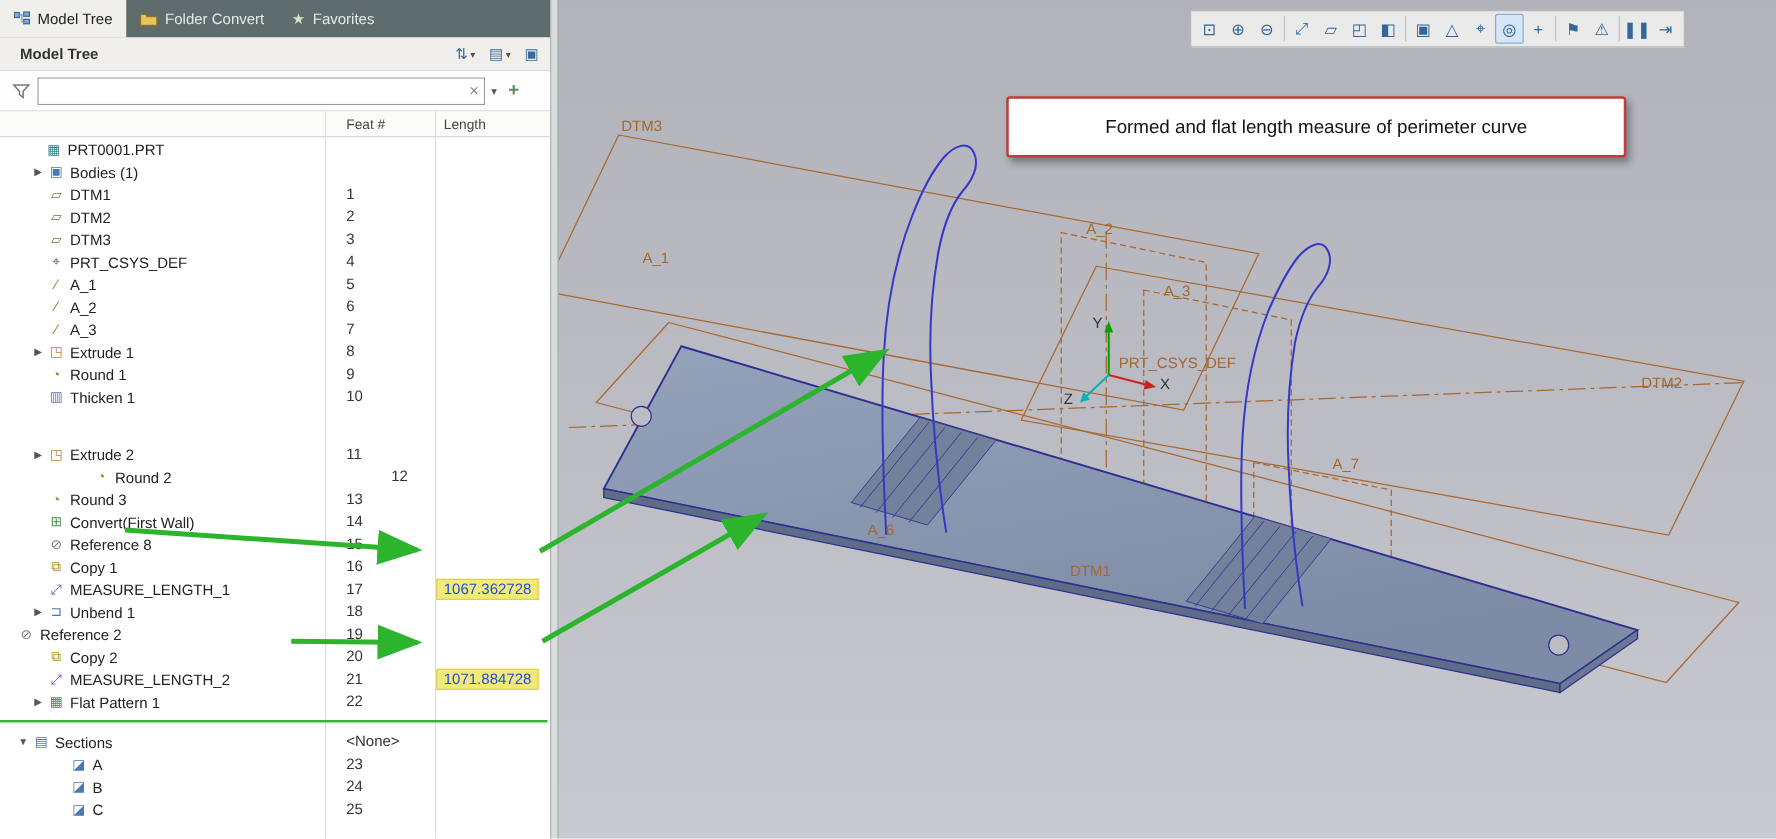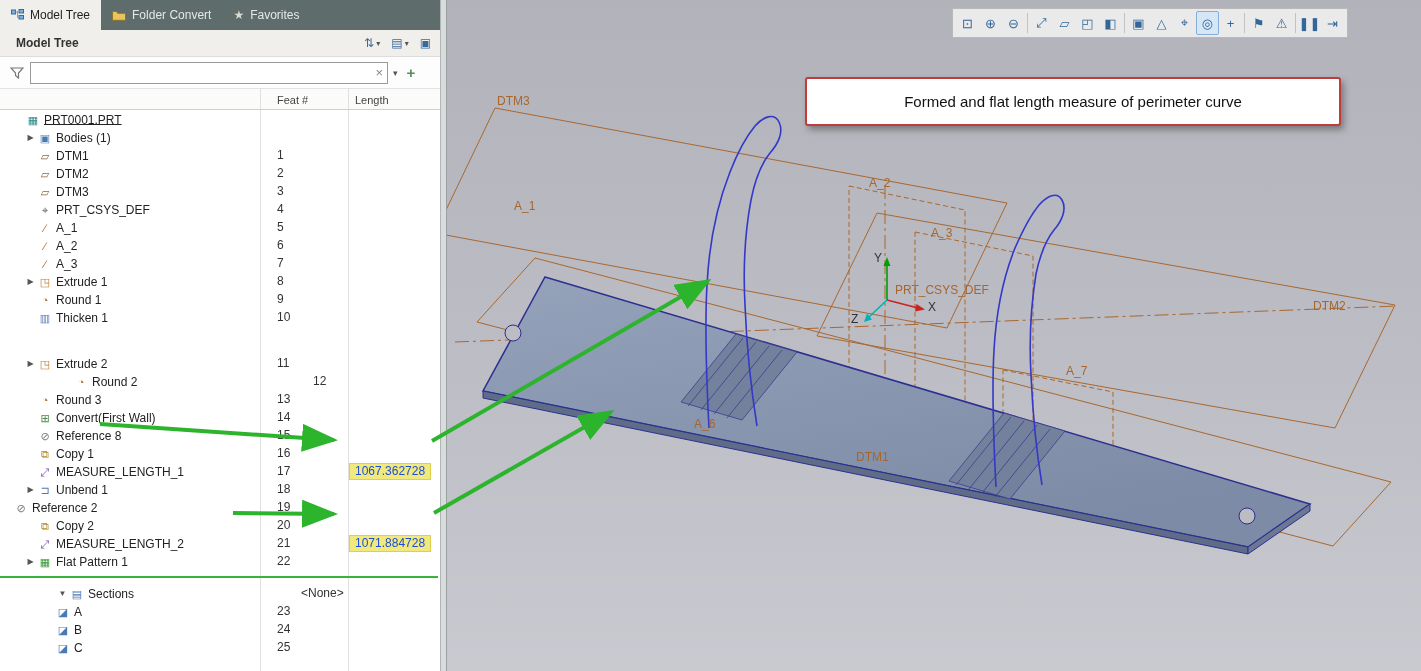--- a/index.html
+++ b/index.html
@@ -48,21 +48,21 @@
   
   .viewport{position:absolute;left:447px;top:0;width:974px;height:671px;
     background:linear-gradient(180deg,#b2b2bb 0%,#bdbdc5 55%,#c9c9d0 100%)}
   svg.scene{position:absolute;left:0;top:0}
   .vp-toolbar{position:absolute;left:505px;top:8px;height:30px;background:#eaeaea;
     border:1px solid #b9b9b9;display:flex;align-items:center;padding:0 3px}
   .vp-btn{width:23px;height:24px;display:flex;align-items:center;justify-content:center;
     font-size:13px;color:#33679a;border:1px solid transparent;border-radius:2px}
   .vp-btn.active{background:#d5e6f7;border-color:#86aed6}
   .vp-sep{width:1px;height:20px;background:#c2c2c2;margin:0 2px}
-  .callout{position:absolute;left:358px;top:77px;width:536px;height:49px;background:#fff;
+  .callout{position:absolute;left:358px;top:77px;width:496px;height:49px;background:#fff;
     border:2px solid #c23b3b;border-radius:3px;box-shadow:3px 4px 6px rgba(50,50,50,.45);
     display:flex;align-items:center;justify-content:center;font-size:15px;color:#111}
   .vp-label{position:absolute;font-size:12px;color:#a5672e;white-space:nowrap}
   .vp-label.dark{color:#333}
 
   svg.overlay{position:absolute;left:0;top:0;pointer-events:none;z-index:60}
 </style>
 </head>
 <body>
 
@@ -125,21 +125,21 @@
       <span class="ch-feat">Feat #</span>
       <span class="ch-len">Length</span>
       <span class="vline" style="left:260px"></span>
       <span class="vline" style="left:348px"></span>
     </div>
 
     <div class="tree">
       <span class="vline" style="left:260px"></span>
       <span class="vline" style="left:348px"></span>
       <div>
-          <div class="row" style="padding-left: 12px; text-decoration: underline;"><span class="exp"></span><span class="ti" style="color: rgb(47, 138, 138);">▦</span><span class="lbl">PRT0001.PRT</span></div>
+          <div class="row" style="padding-left: 22px;"><span class="exp"></span><span class="ti" style="color: rgb(47, 138, 138);">▦</span><span class="lbl">PRT0001.PRT</span></div>
           <div class="row" style="padding-left: 24px;"><span class="exp">▶</span><span class="ti" style="color: rgb(74, 122, 181);">▣</span><span class="lbl">Bodies (1)</span></div>
           <div class="row" style="padding-left: 24px;"><span class="exp"></span><span class="ti" style="color: rgb(138, 109, 59);">▱</span><span class="lbl">DTM1</span><span class="feat">1</span></div>
           <div class="row" style="padding-left: 24px;"><span class="exp"></span><span class="ti" style="color: rgb(138, 109, 59);">▱</span><span class="lbl">DTM2</span><span class="feat">2</span></div>
           <div class="row" style="padding-left: 24px;"><span class="exp"></span><span class="ti" style="color: rgb(138, 109, 59);">▱</span><span class="lbl">DTM3</span><span class="feat">3</span></div>
           <div class="row" style="padding-left: 24px;"><span class="exp"></span><span class="ti" style="color: rgb(102, 102, 102);">⌖</span><span class="lbl">PRT_CSYS_DEF</span><span class="feat">4</span></div>
           <div class="row" style="padding-left: 24px;"><span class="exp"></span><span class="ti" style="color: rgb(181, 101, 29);">∕</span><span class="lbl">A_1</span><span class="feat">5</span></div>
           <div class="row" style="padding-left: 24px;"><span class="exp"></span><span class="ti" style="color: rgb(181, 101, 29);">∕</span><span class="lbl">A_2</span><span class="feat">6</span></div>
           <div class="row" style="padding-left: 24px;"><span class="exp"></span><span class="ti" style="color: rgb(181, 101, 29);">∕</span><span class="lbl">A_3</span><span class="feat">7</span></div>
           <div class="row" style="padding-left: 24px;"><span class="exp">▶</span><span class="ti" style="color: rgb(192, 122, 46);">◳</span><span class="lbl">Extrude 1</span><span class="feat">8</span></div>
           <div class="row" style="padding-left: 24px;"><span class="exp"></span><span class="ti" style="color: rgb(192, 122, 46);">◔</span><span class="lbl">Round 1</span><span class="feat">9</span></div>
@@ -150,21 +150,21 @@
           <div class="row" style="padding-left: 24px;"><span class="exp"></span><span class="ti" style="color: rgb(74, 138, 74);">⊞</span><span class="lbl">Convert(First Wall)</span><span class="feat">14</span></div>
           <div class="row" style="padding-left: 24px;"><span class="exp"></span><span class="ti" style="color: rgb(119, 119, 119);">⊘</span><span class="lbl">Reference 8</span><span class="feat">15</span></div>
           <div class="row" style="padding-left: 24px;"><span class="exp"></span><span class="ti" style="color: rgb(176, 138, 46);">⧉</span><span class="lbl">Copy 1</span><span class="feat">16</span></div>
           <div class="row" style="padding-left: 24px;"><span class="exp"></span><span class="ti" style="color: rgb(122, 74, 181);">⤢</span><span class="lbl">MEASURE_LENGTH_1</span><span class="feat">17</span><span class="len hl">1067.362728</span></div>
           <div class="row" style="padding-left: 24px;"><span class="exp">▶</span><span class="ti" style="color: rgb(74, 122, 181);">⊐</span><span class="lbl">Unbend 1</span><span class="feat">18</span></div>
           <div class="row" style=""><span class="exp"></span><span class="ti" style="color: rgb(119, 119, 119);">⊘</span><span class="lbl">Reference 2</span><span class="feat">19</span></div>
           <div class="row" style="padding-left: 24px;"><span class="exp"></span><span class="ti" style="color: rgb(176, 138, 46);">⧉</span><span class="lbl">Copy 2</span><span class="feat">20</span></div>
           <div class="row" style="padding-left: 24px;"><span class="exp"></span><span class="ti" style="color: rgb(122, 74, 181);">⤢</span><span class="lbl">MEASURE_LENGTH_2</span><span class="feat">21</span><span class="len hl">1071.884728</span></div>
           <div class="row" style="padding-left: 24px;"><span class="exp">▶</span><span class="ti" style="color: rgb(58, 154, 58);">▦</span><span class="lbl">Flat Pattern 1</span><span class="feat">22</span></div>
           <div class="green-sep"></div>
-          <div class="row" style="padding-left: 32px; margin-left: 24px;"><span class="exp">▼</span><span class="ti" style="color: rgb(74, 122, 181);">▤</span><span class="lbl">Sections</span><span class="feat">&lt;None&gt;</span></div>
+          <div class="row" style="padding-left: 12px;"><span class="exp">▼</span><span class="ti" style="color: rgb(74, 122, 181);">▤</span><span class="lbl">Sections</span><span class="feat">&lt;None&gt;</span></div>
           <div class="row" style="padding-left: 42px;"><span class="exp"></span><span class="ti" style="color: rgb(74, 122, 181);">◪</span><span class="lbl">A</span><span class="feat">23</span></div>
           <div class="row" style="padding-left: 42px;"><span class="exp"></span><span class="ti" style="color: rgb(74, 122, 181);">◪</span><span class="lbl">B</span><span class="feat">24</span></div>
           <div class="row" style="padding-left: 42px;"><span class="exp"></span><span class="ti" style="color: rgb(74, 122, 181);">◪</span><span class="lbl">C</span><span class="feat">25</span></div>
         </div>
     </div>
 
     <div class="splitter"></div>
   </div>
 
   <div class="viewport">

